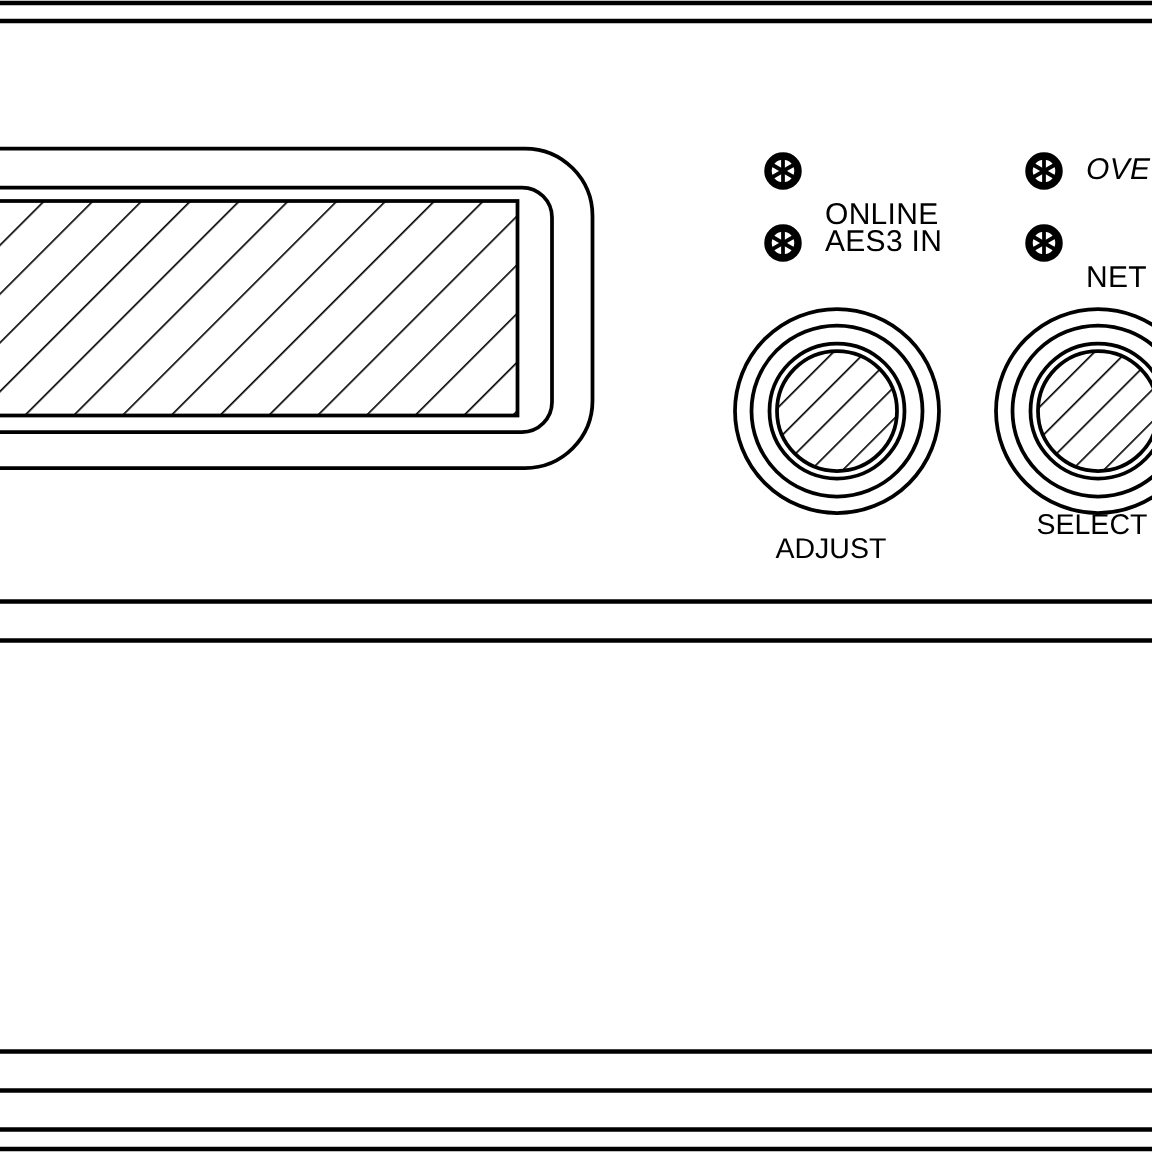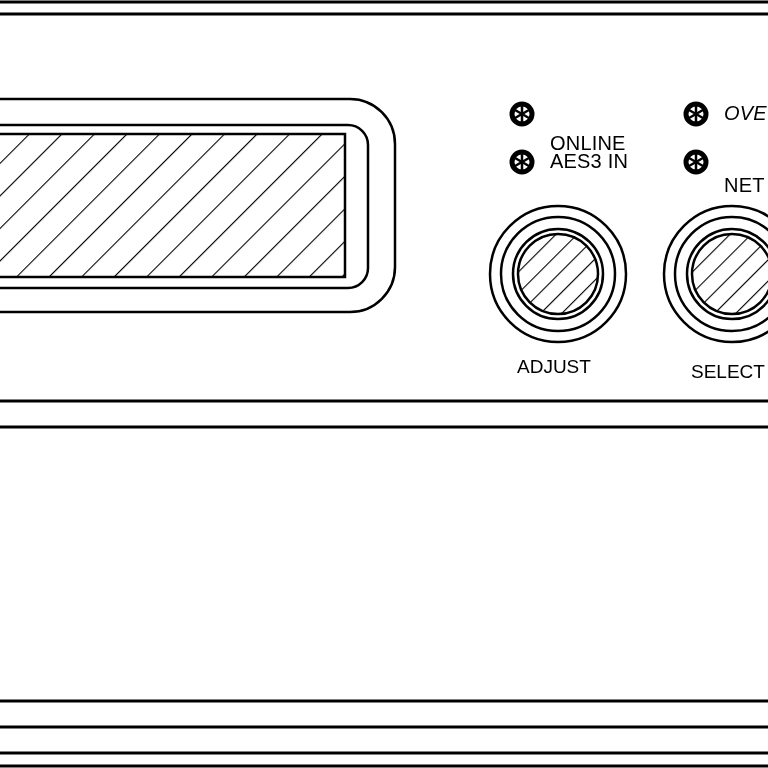--- a/index.html
+++ b/index.html
@@ -86,15 +86,15 @@
     </g>
   </svg>
 
   
   <div class="label led-label" style="left:550px; top:102px;margin-top:30px;">ONLINE</div>
   <div class="label led-label" style="left:724px; top:102px;font-style:italic;">OVE</div>
   <div class="label led-label" style="left:550px; top:150px;text-align:center;">AES3 IN</div>
   <div class="label led-label" style="left:724px; top:150px;margin-top:24px;">NET</div>
 
   <div class="label knob-label" style="left:517px; top:356px;">ADJUST</div>
-  <div class="label knob-label" style="left:691px; top:361px;">SELECT</div>
+  <div class="label knob-label" style="left:691px; top:340px;">SELECT</div>
 
 </div>
 
 </body></html>

